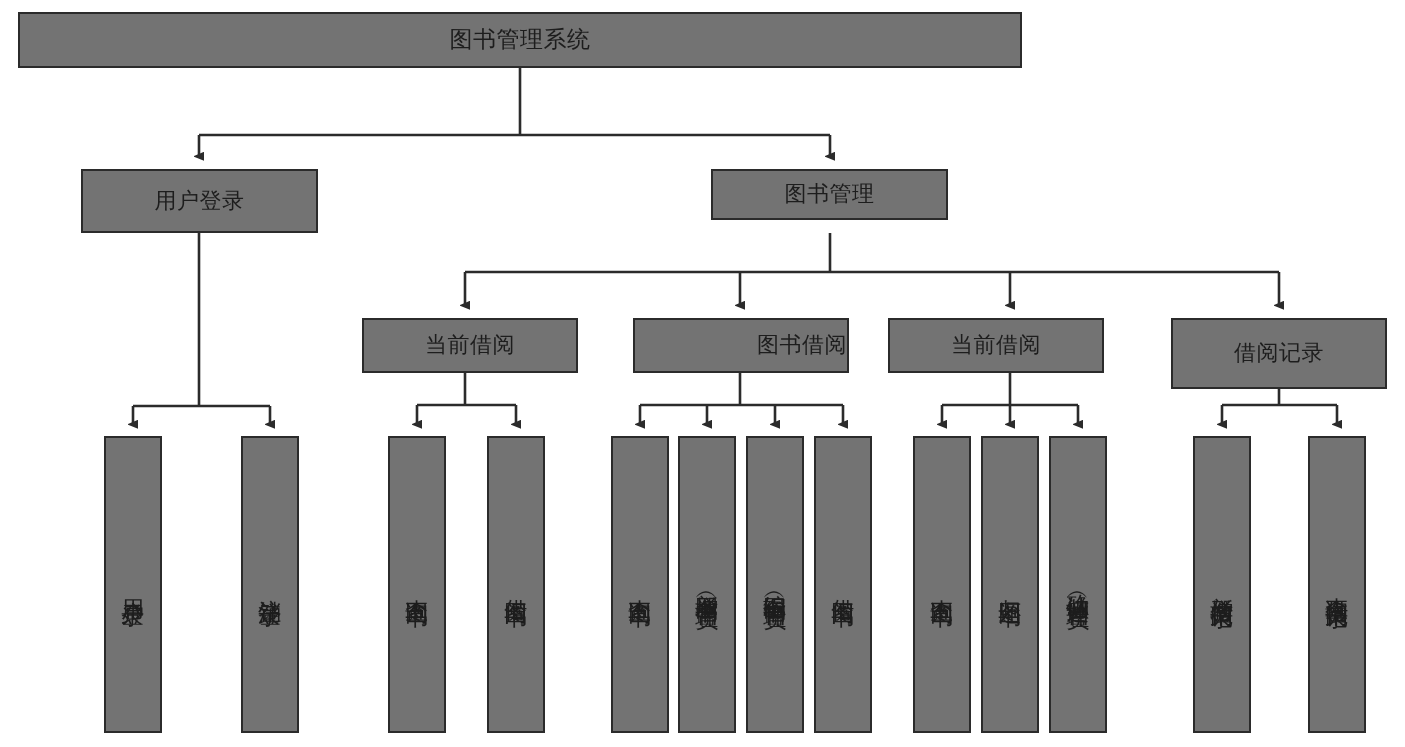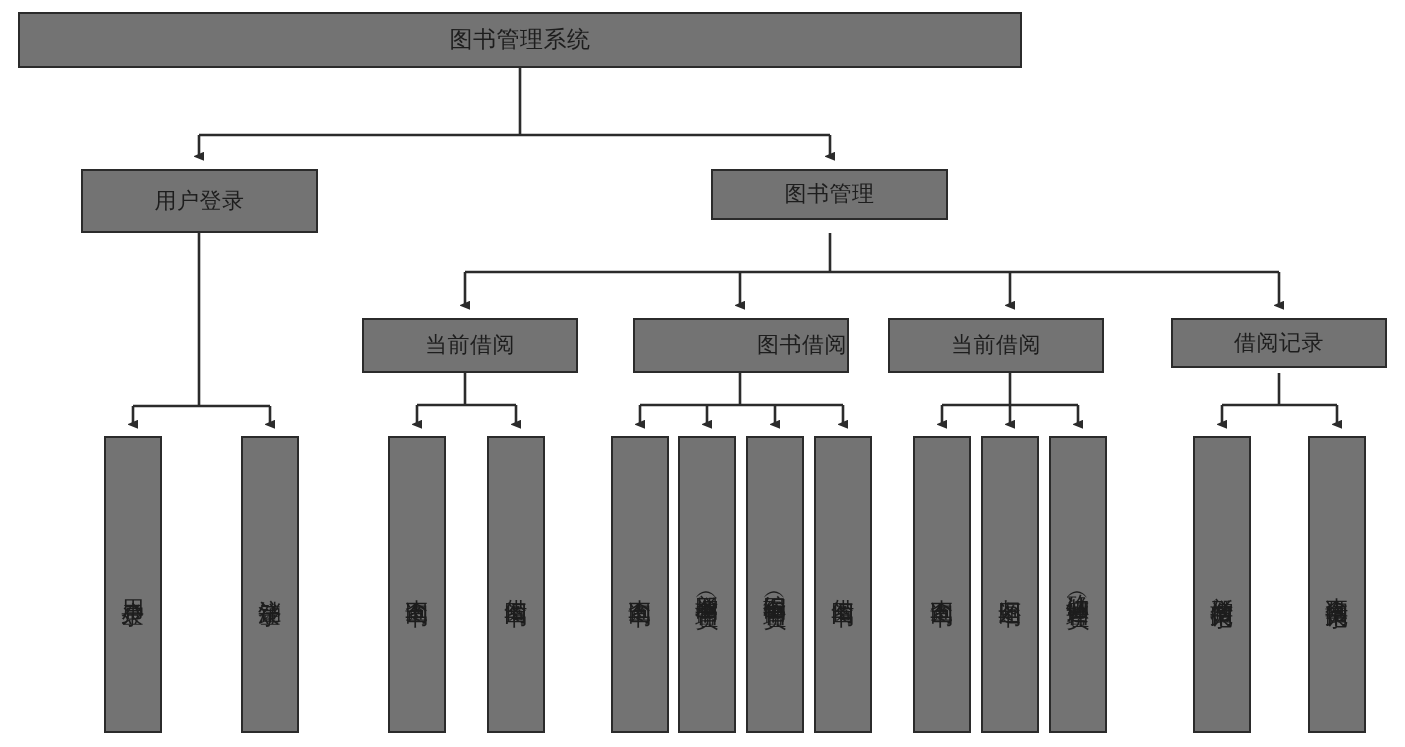--- a/index.html
+++ b/index.html
@@ -144,21 +144,21 @@
   </div>
 
   <div class="node horizontal" style="left:633px; top:318px; width:216px; height:55px;justify-content:flex-end;">
     <span class="label">图书借阅</span>
   </div>
 
   <div class="node horizontal" style="left:888px; top:318px; width:216px; height:55px;">
     <span class="label">当前借阅</span>
   </div>
 
-  <div class="node horizontal" style="left:1171px; top:318px; width:216px; height:50px;">
+  <div class="node horizontal" style="left:1171px; top:318px; width:216px; height:71px;">
     <span class="label">借阅记录</span>
   </div>
 
   <div class="node vertical" style="left:104px; top:436px; width:58px; height:297px;">
     <span class="label">用户登录</span>
   </div>
 
   <div class="node vertical" style="left:241px; top:436px; width:58px; height:297px;">
     <span class="label">注销登录</span>
   </div>

